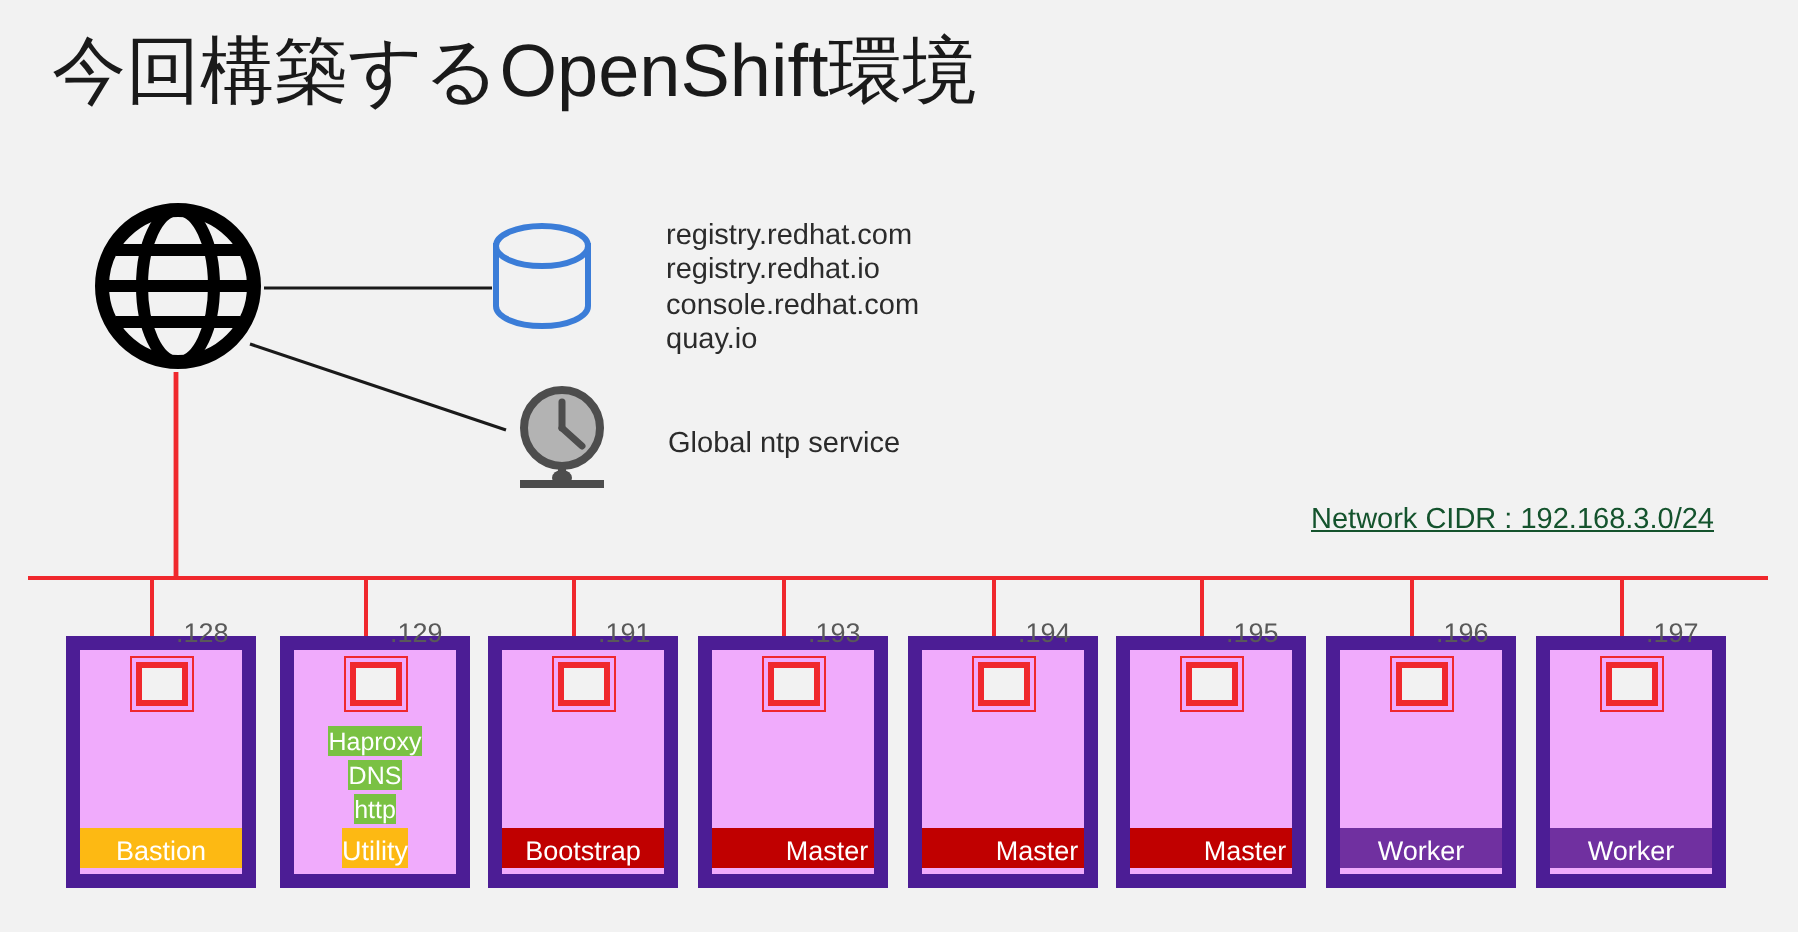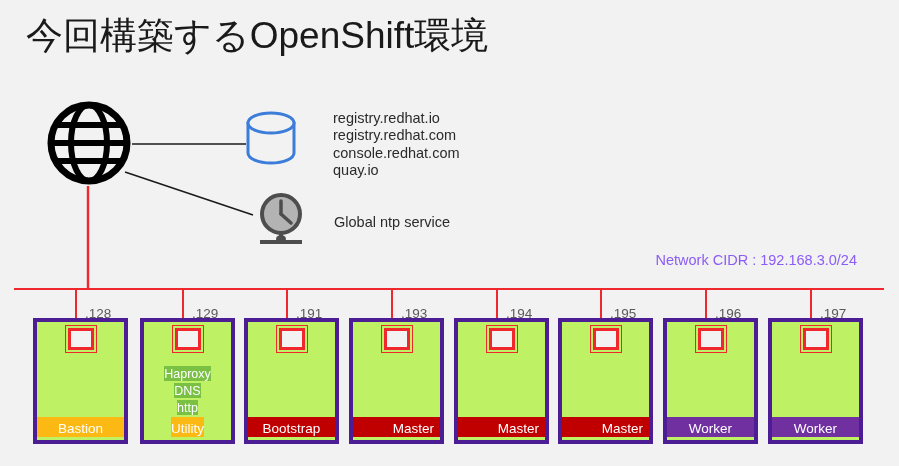--- a/index.html
+++ b/index.html
@@ -72,40 +72,41 @@
     color: #2b2b2b;
     white-space: nowrap;
   }
 
   
   #cidr-label {
     position: absolute;
     right: 42px;
     top: 252px;
     font-size: 14.5px;
-    color: #8b5cf6;
-    white-space: nowrap;
+    color: #14532d;
+    white-space: nowrap;
+    text-decoration: underline;
   }
 
   
   #rack {
     position: absolute;
     left: 0;
     top: 300px;
     width: 899px;
     height: 150px;
   }
   .node {
     position: absolute;
     top: 18px;
     width: 95px;
     height: 126px;
     box-sizing: border-box;
-    border: 4px solid #4c1d95;
-    background: #bef264;
+    border: 7px solid #4c1d95;
+    background: #f0abfc;
     display: flex;
     flex-direction: column;
     justify-content: flex-end;
     align-items: stretch;
   }
   .octet {
     position: absolute;
     top: -16px;
     font-size: 13.5px;
     color: #595959;
@@ -181,22 +182,22 @@
     <line x1="12" y1="25" x2="74" y2="25" stroke="#000" stroke-width="6"></line>
     <line x1="12" y1="61" x2="74" y2="61" stroke="#000" stroke-width="6"></line>
   </svg>
 
   <svg id="db-icon" viewBox="0 0 56 56">
     <path d="M5 13 L5 43 A23 10 0 0 0 51 43 L51 13 Z" fill="none" stroke="#3b7dd8" stroke-width="3"></path>
     <ellipse cx="28" cy="13" rx="23" ry="10" fill="#f2f2f2" stroke="#3b7dd8" stroke-width="3"></ellipse>
   </svg>
 
   <div id="registry-list">
+    <div>registry.redhat.com</div>
     <div>registry.redhat.io</div>
-    <div>registry.redhat.com</div>
     <div>console.redhat.com</div>
     <div>quay.io</div>
   </div>
 
   <svg id="clock-icon" viewBox="0 0 58 58">
     <circle cx="29" cy="24" r="19" fill="#b3b3b3" stroke="#4d4d4d" stroke-width="4"></circle>
     <line x1="29" y1="24" x2="29" y2="11" stroke="#4d4d4d" stroke-width="3.5" stroke-linecap="round"></line>
     <line x1="29" y1="24" x2="39" y2="33" stroke="#4d4d4d" stroke-width="3.5" stroke-linecap="round"></line>
     <line x1="29" y1="43" x2="29" y2="50" stroke="#4d4d4d" stroke-width="4"></line>
     <ellipse cx="29" cy="49" rx="5" ry="4" fill="#4d4d4d"></ellipse>

